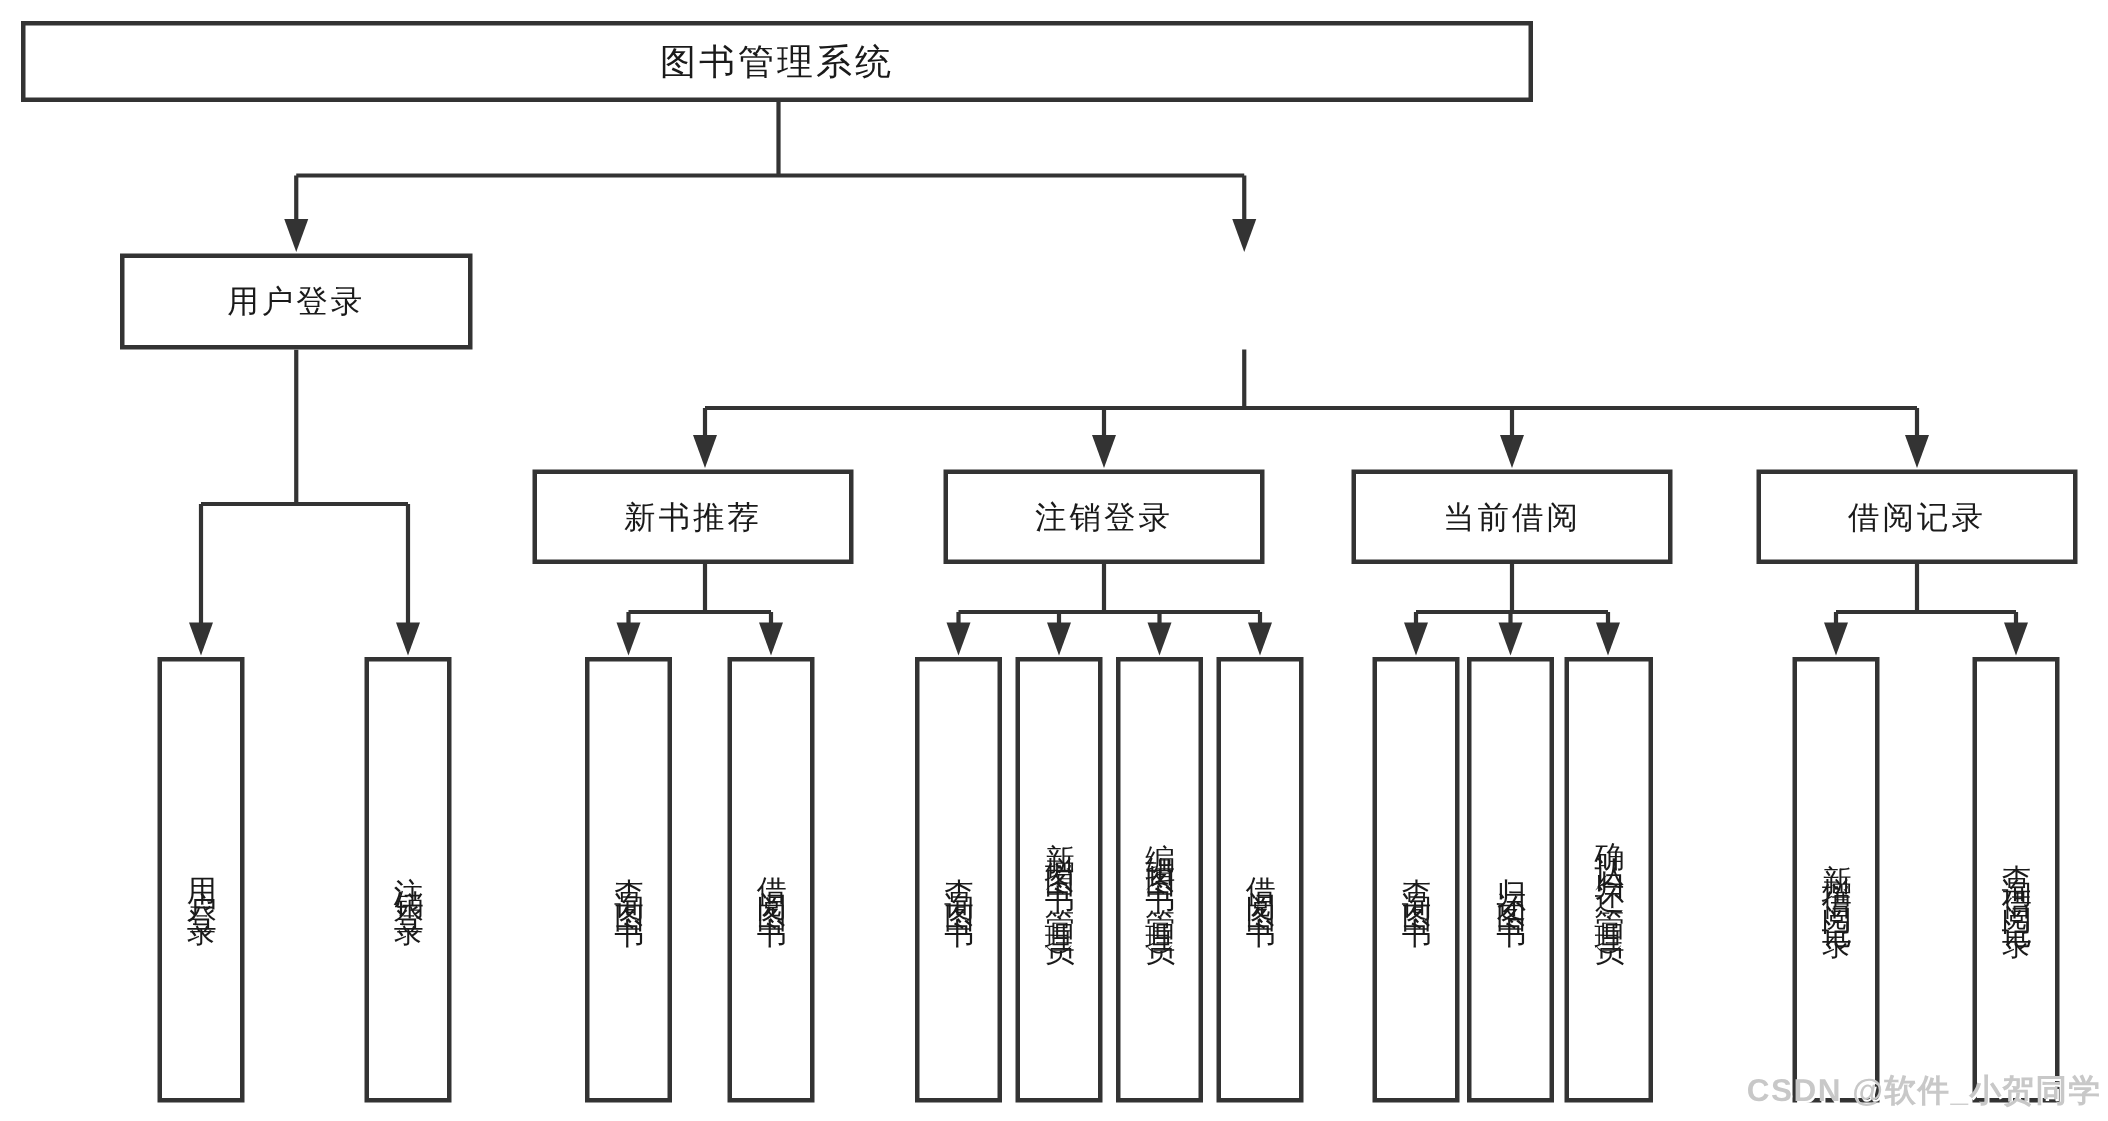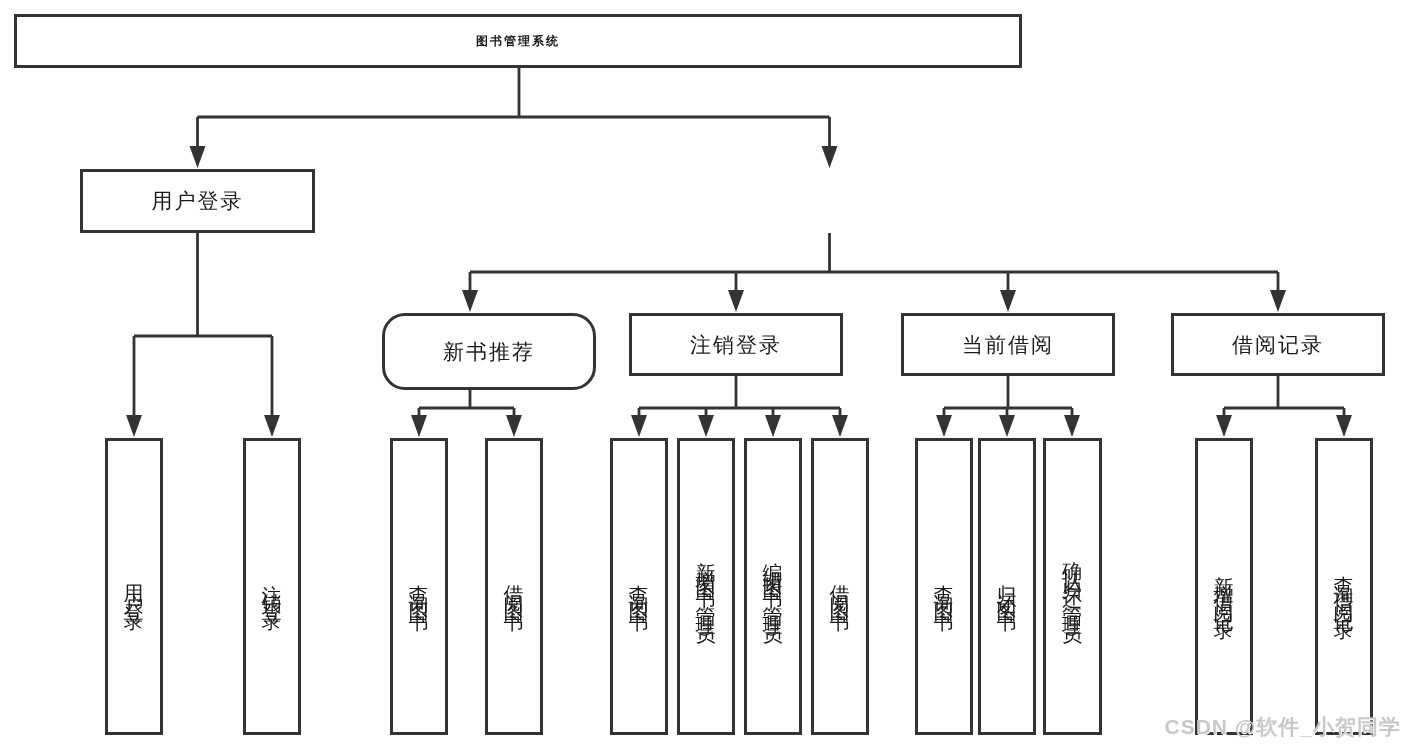--- a/index.html
+++ b/index.html
@@ -26,21 +26,21 @@
     align-items: center;
     justify-content: center;
     z-index: 1;
   }
   .lbl {
     color: #1a1a1a;
     font-size: 21px;
     letter-spacing: 2px;
     white-space: nowrap;
   }
-  .root .lbl { font-size: 12px; font-weight: bold; }
+  .root .lbl { font-size: 24px; }
   .vbox { top: 438px; height: 297px; width: 58px; }
   .vtext {
     writing-mode: vertical-lr;
     text-orientation: mixed;
     color: #1a1a1a;
     font-size: 20px;
     line-height: 1;
     letter-spacing: 9px;
     white-space: nowrap;
   }
@@ -95,21 +95,21 @@
   </svg>
 
   <div class="hbox root" style="left:14px; top:14px; width:1008px; height:54px;">
     <span class="lbl">图书管理系统</span>
   </div>
 
   <div class="hbox" style="left:80px; top:169px; width:235px; height:64px;">
     <span class="lbl">用户登录</span>
   </div>
 
-  <div class="hbox" style="left:382px; top:313px; width:214px; height:77px;border-radius:23px;">
+  <div class="hbox" style="left:355px; top:313px; width:214px; height:63px;">
     <span class="lbl">新书推荐</span>
   </div>
   <div class="hbox" style="left:629px; top:313px; width:214px; height:63px;">
     <span class="lbl">注销登录</span>
   </div>
   <div class="hbox" style="left:901px; top:313px; width:214px; height:63px;">
     <span class="lbl">当前借阅</span>
   </div>
   <div class="hbox" style="left:1171px; top:313px; width:214px; height:63px;">
     <span class="lbl">借阅记录</span>

